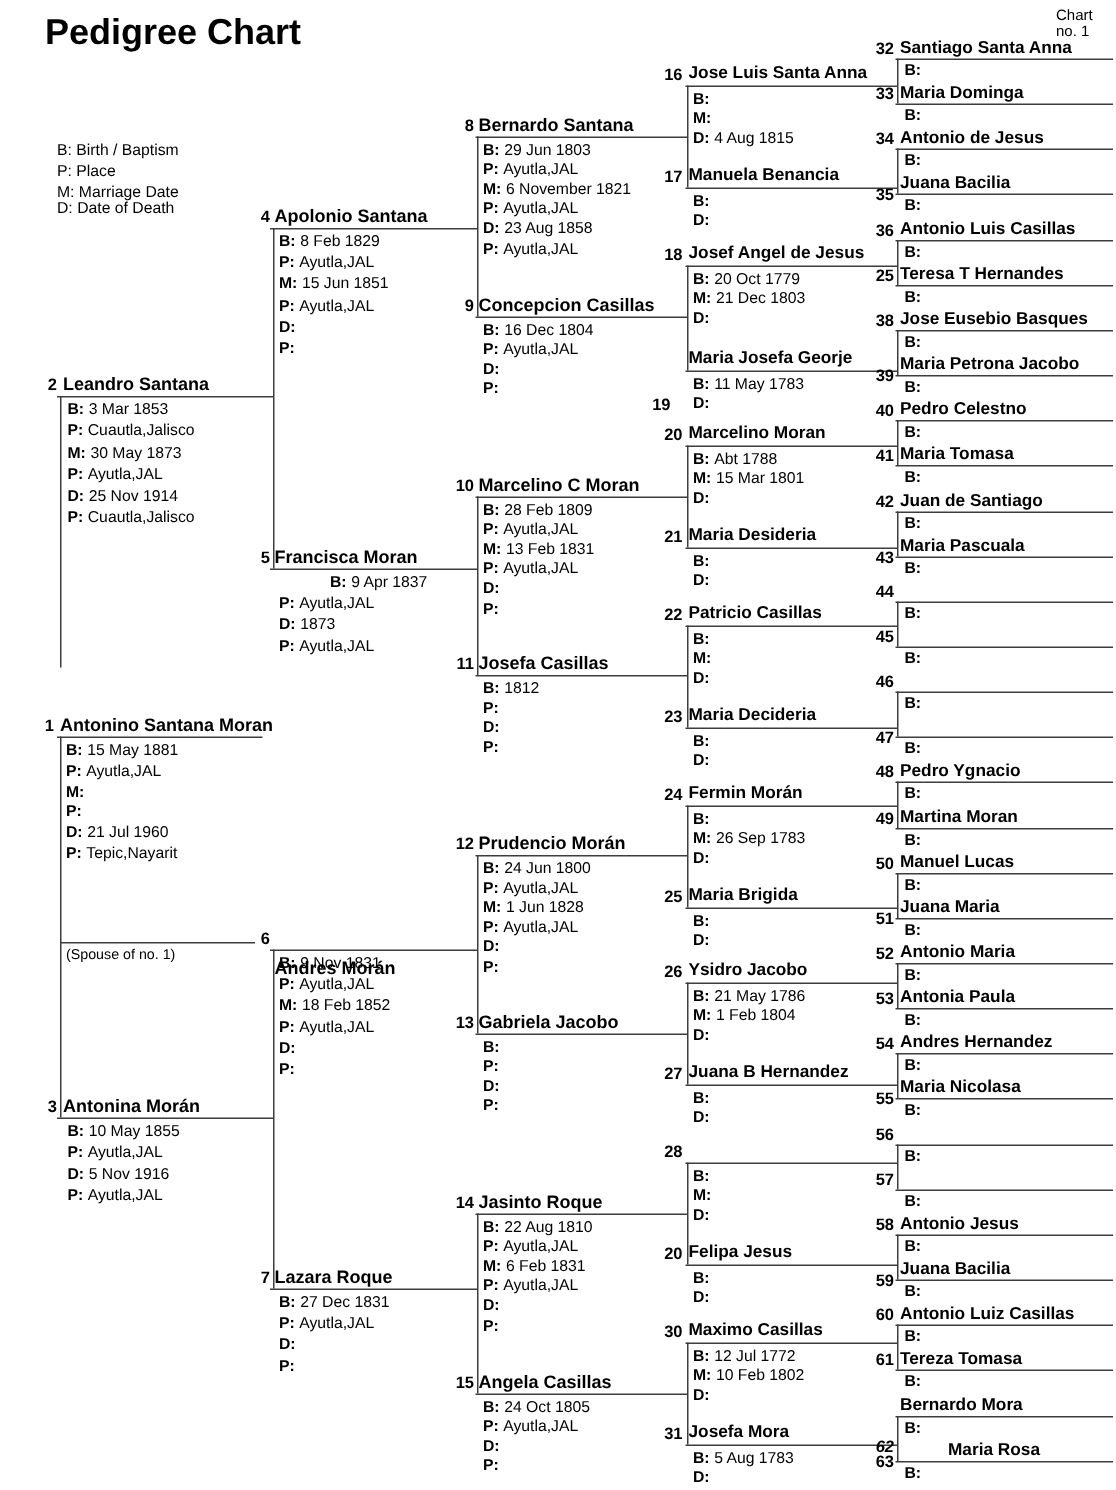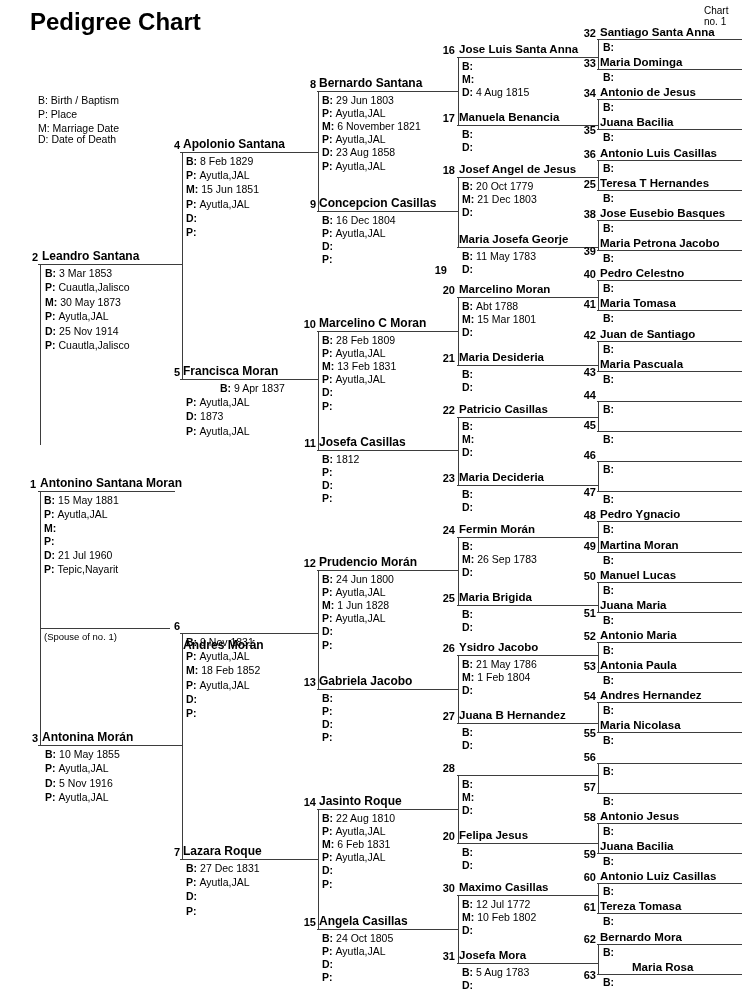--- a/index.html
+++ b/index.html
@@ -354,21 +354,21 @@
       <div class="hline" style="left: 597px; top: 853.05px; width: 145px;"></div>
       <div class="frow" style="left: 603px; top: 855.05px;"><b>B:</b><span class="fval"></span></div>
       <div class="pnum" style="left: 568px; top: 871.2px;">60</div>
       <div class="pname nm-sm" style="left: 600px; top: 870.2px;">Antonio Luiz Casillas</div>
       <div class="hline" style="left: 597px; top: 883.2px; width: 145px;"></div>
       <div class="frow" style="left: 603px; top: 885.2px;"><b>B:</b><span class="fval"></span></div>
       <div class="pnum" style="left: 568px; top: 901.35px;">61</div>
       <div class="pname nm-sm" style="left: 600px; top: 900.35px;">Tereza Tomasa</div>
       <div class="hline" style="left: 597px; top: 913.35px; width: 145px;"></div>
       <div class="frow" style="left: 603px; top: 915.35px;"><b>B:</b><span class="fval"></span></div>
-      <div class="pnum" style="left: 568px; top: 933px;">62</div>
+      <div class="pnum" style="left: 568px; top: 959px; font-style: italic;">62</div>
       <div class="pname nm-sm" style="left: 600px; top: 930.5px;">Bernardo Mora</div>
       <div class="hline" style="left: 597px; top: 943.5px; width: 145px;"></div>
       <div class="frow" style="left: 603px; top: 945.5px;"><b>B:</b><span class="fval"></span></div>
       <div class="pnum" style="left: 568px; top: 968.65px;">63</div>
       <div class="pname nm-sm" style="left: 600px; top: 960.65px; padding-left: 32px;">Maria Rosa</div>
       <div class="hline" style="left: 597px; top: 973.65px; width: 145px;"></div>
       <div class="frow" style="left: 603px; top: 975.65px;"><b>B:</b><span class="fval"></span></div>
       <div class="vline" style="left: 40px; top: 264px; height: 181px;"></div>
       <div class="vline" style="left: 40px; top: 491px; height: 254px;"></div>
       <div class="vline" style="left: 182px; top: 152px; height: 227px;"></div>

